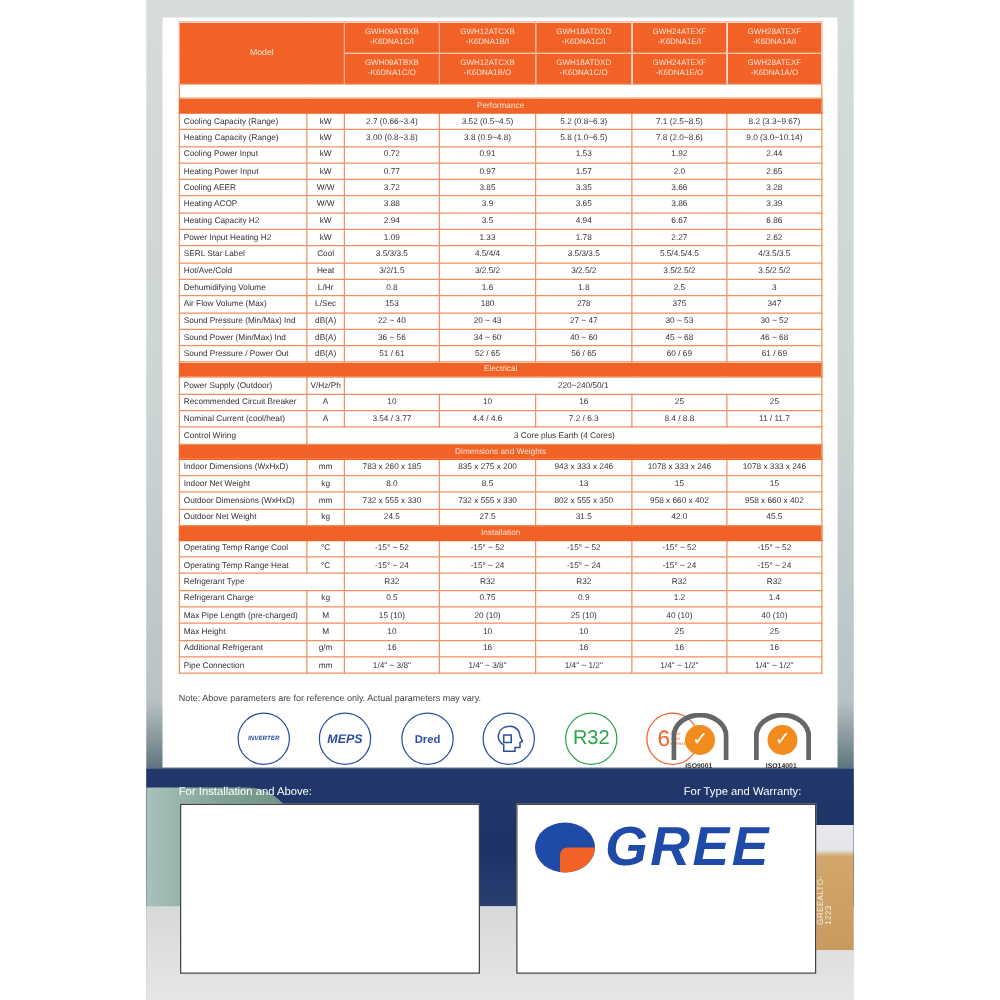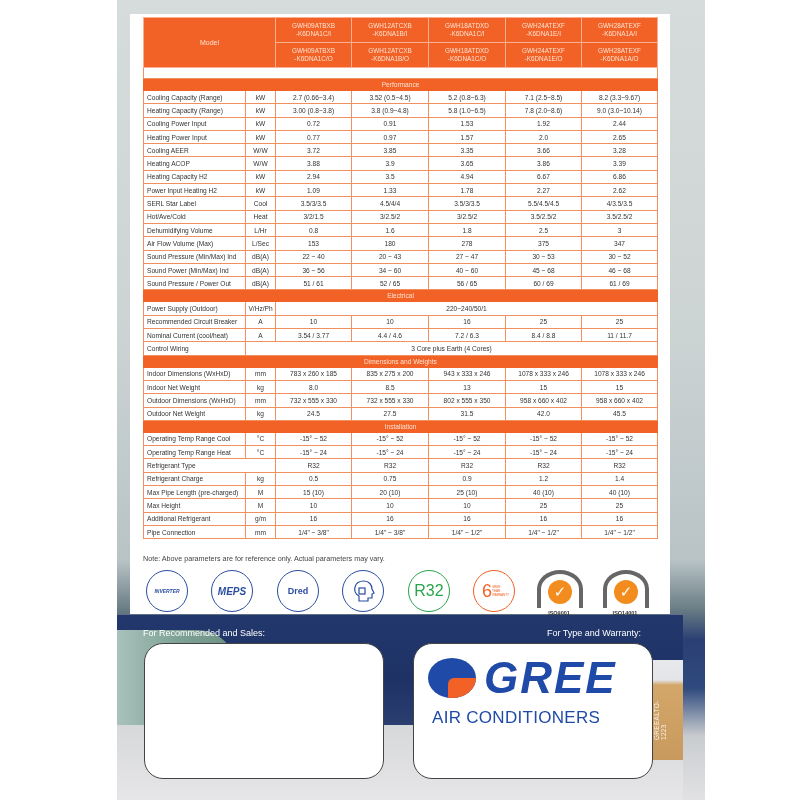--- a/index.html
+++ b/index.html
@@ -1,42 +1,42 @@
 <!DOCTYPE html>
 <html><head>
 <meta charset="utf-8">
 <style>
   html,body{margin:0;padding:0;background:#ffffff;}
   body{width:800px;height:800px;position:relative;overflow:hidden;font-family:"Liberation Sans",sans-serif;}
   .page{position:absolute;left:117px;top:0;width:566px;height:800px;overflow:hidden;
-        background:linear-gradient(180deg,#d6dcdc 0%,#cdd4d4 40%,#b9c3c6 70%,#6b7f86 76%,#2b3f73 80%,#2f4a7e 86%,#c9cccf 92%,#e2e2e4 100%);padding-left:22px;}
+        background:linear-gradient(180deg,#d6dcdc 0%,#cdd4d4 40%,#b9c3c6 70%,#6b7f86 76%,#2b3f73 80%,#2f4a7e 86%,#c9cccf 92%,#e2e2e4 100%);}
   .bg-sofa{position:absolute;left:0;top:615px;width:566px;height:110px;background:linear-gradient(180deg,#22376b,#1e3266 60%,#2a3e70);}
   .bg-green{position:absolute;left:0;top:630px;width:120px;height:170px;background:linear-gradient(90deg,#a9c2bb,#7fa296 50%,#6e9184);border-top-right-radius:40px;}
   .bg-carpet{position:absolute;left:0;top:725px;width:566px;height:75px;background:linear-gradient(180deg,#d7d8da,#e6e6e8);}
   .bg-table{position:absolute;left:430px;top:660px;width:136px;height:100px;background:linear-gradient(180deg,#e7e9ec 0%,#e3e5e8 20%,#d3a66a 25%,#c99a5e 100%);border-bottom-left-radius:60px;}
   .card{position:absolute;left:13px;top:14px;width:540px;height:600px;background:#ffffff;}
   table.spec{position:absolute;left:13px;top:3px;width:514px;border-collapse:collapse;table-layout:fixed;font-size:6.6px;color:#333;}
   table.spec td{border:1.4px solid #f0905e;height:12.3px;padding:0 2px;text-align:center;white-space:nowrap;overflow:hidden;}
   table.spec td.lbl{text-align:left;padding-left:3px;}
   .hdr td{background:#f26125;color:#fde2d2;border-color:#f8b090 !important;font-size:6.4px;line-height:8px;}
   .hdr td.model{font-size:7px;}
   .sec td{background:#f26125;color:#fde2d2;height:11px !important;font-size:6.6px;border-color:#f26125 !important;}
   .blank td{background:#fff;height:10px !important;}
   .note{position:absolute;left:13px;top:540px;font-size:7.2px;color:#444;}
   .icons{position:absolute;left:13px;top:556px;width:520px;height:50px;}
-  .ic{position:absolute;top:0;width:40px;height:40px;border-radius:50%;border:1.3px solid #2b4ea1;display:flex;align-items:center;justify-content:center;font-weight:bold;font-style:italic;color:#2b4ea1;font-size:8px;background:#fff;}
+  .ic{position:absolute;top:0;width:40px;height:40px;border-radius:50%;border:1.3px solid #2b4ea1;display:flex;align-items:center;justify-content:center;font-weight:bold;font-style:italic;color:#2b4ea1;font-size:8px;background:#fff;margin-left:44px;}
   .ic.green{border-color:#2aa54a;color:#2aa54a;font-style:normal;font-size:16px;font-weight:normal;}
   .ic.orange{border-color:#f26125;color:#f26125;font-style:normal;font-size:18px;font-weight:normal;}
   .sgs{position:absolute;top:0;width:44px;height:48px;text-align:center;}
   .sgs .ring{width:38px;height:34px;margin:0 auto;border-radius:50% 50% 0 0;border:4px solid #666;border-bottom:none;position:relative;}
   .sgs .chk{position:absolute;left:7px;top:6px;width:24px;height:24px;border-radius:50%;background:#f28c1e;color:#fff;font-size:15px;line-height:24px;font-style:normal;}
   .sgs .iso{font-size:5.5px;color:#333;font-weight:bold;margin-top:2px;}
   .label-left{position:absolute;left:26px;top:628px;font-size:9px;color:#ffffff;}
   .label-right{position:absolute;left:430px;top:628px;font-size:9px;color:#ffffff;}
-  .box{position:absolute;background:#fff;border:1px solid #444;border-radius:19px;}
+  .box{position:absolute;background:#fff;border:1px solid #444;border-radius:0;}
   .box-left{left:27px;top:643px;width:238px;height:134px;}
   .box-right{left:296px;top:643px;width:238px;height:134px;}
   .logo{position:absolute;left:14px;top:12px;width:210px;height:50px;}
   .logo .disc{position:absolute;left:0;top:2px;width:48px;height:40px;border-radius:50%;background:#1f4aa8;overflow:hidden;}
   .logo .disc .wedge{position:absolute;left:20px;top:20px;width:30px;height:20px;background:#f26125;border-top-left-radius:6px;}
   .logo .word{position:absolute;left:56px;top:-2px;font-size:44px;font-weight:bold;font-style:italic;color:#1f4aa8;letter-spacing:2px;line-height:48px;}
   .tagline{position:absolute;left:18px;top:64px;font-size:17px;color:#1f4aa8;letter-spacing:0.3px;}
   .code{position:absolute;left:536px;top:740px;transform:rotate(-90deg);transform-origin:left top;font-size:6.5px;color:#f5f0e8;letter-spacing:0.3px;}
 </style>
 </head>
@@ -395,28 +395,27 @@
       </div>
       <div class="sgs" style="left:460px">
         <div class="ring">
             <div class="chk">✓</div>
           </div>
         <div class="iso">ISO14001</div>
       </div>
     </div>
   </div>
 
-  <div class="label-left">For Recommended and Sales:</div>
+  <div class="label-left">For Installation and Above:</div>
   <div class="label-right">For Type and Warranty:</div>
 
   <div class="box box-left"></div>
   <div class="box box-right">
     <div class="logo">
       <div class="disc">
           <div class="wedge"></div>
         </div>
       <div class="word">GREE</div>
     </div>
-    <div class="tagline">AIR CONDITIONERS</div>
   </div>
 
   <div class="code">GREEALTO-1223</div>
 </div>
 
 </body></html>

